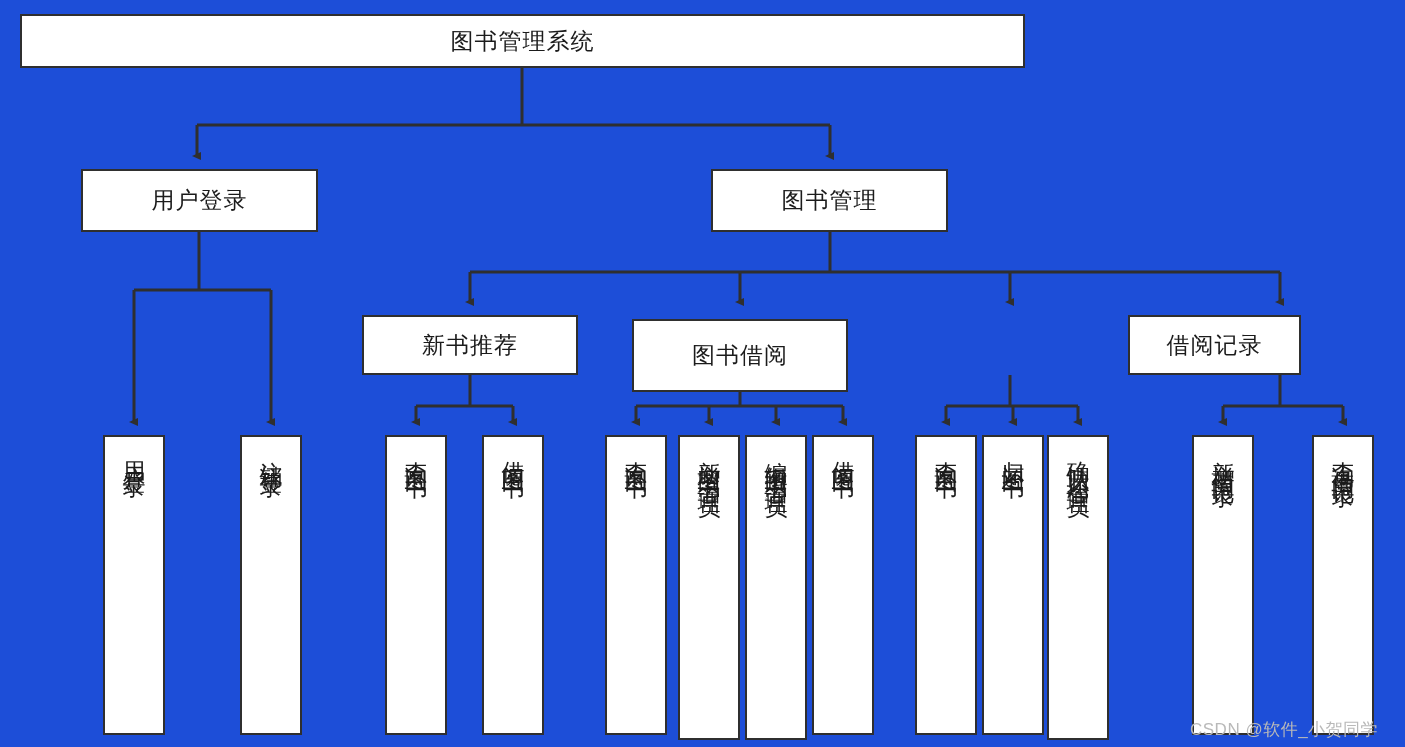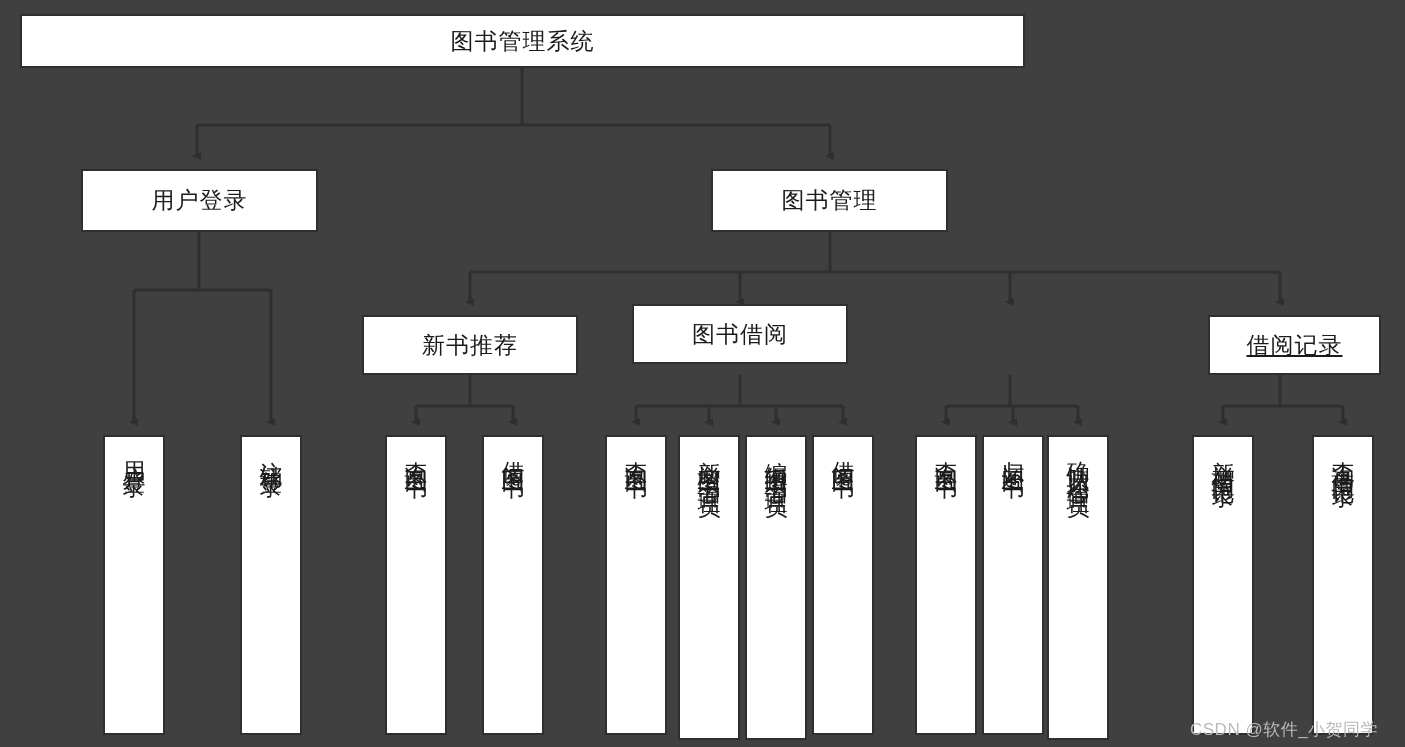--- a/index.html
+++ b/index.html
@@ -7,21 +7,21 @@
     padding: 0;
     background: #ffffff;
   }
   body {
     font-family: "Liberation Sans", "DejaVu Sans", sans-serif;
   }
   #canvas {
     position: relative;
     width: 1405px;
     height: 747px;
-    background: #404040;
+    background: #1d4ed8;
     overflow: hidden;
   }
   #edges {
     position: absolute;
     left: 0;
     top: 0;
     width: 1405px;
     height: 747px;
   }
   .node {
@@ -122,24 +122,24 @@
   <div class="node horizontal" style="left:81px; top:169px; width:237px; height:63px;">
     <span>用户登录</span>
   </div>
   <div class="node horizontal" style="left:711px; top:169px; width:237px; height:63px;">
     <span>图书管理</span>
   </div>
 
   <div class="node horizontal" style="left:362px; top:315px; width:216px; height:60px;">
     <span>新书推荐</span>
   </div>
-  <div class="node horizontal" style="left:632px; top:304px; width:216px; height:60px;">
+  <div class="node horizontal" style="left:632px; top:319px; width:216px; height:73px;">
     <span>图书借阅</span>
   </div>
-  <div class="node horizontal" style="left:1208px; top:315px; width:173px; height:60px;text-decoration:underline;">
+  <div class="node horizontal" style="left:1128px; top:315px; width:173px; height:60px;">
     <span>借阅记录</span>
   </div>
 
   <div class="node vertical" style="left:103px; top:435px; width:62px; height:300px;">
     <span class="vtext">用户登录</span>
   </div>
   <div class="node vertical" style="left:240px; top:435px; width:62px; height:300px;">
     <span class="vtext">注销登录</span>
   </div>
 

